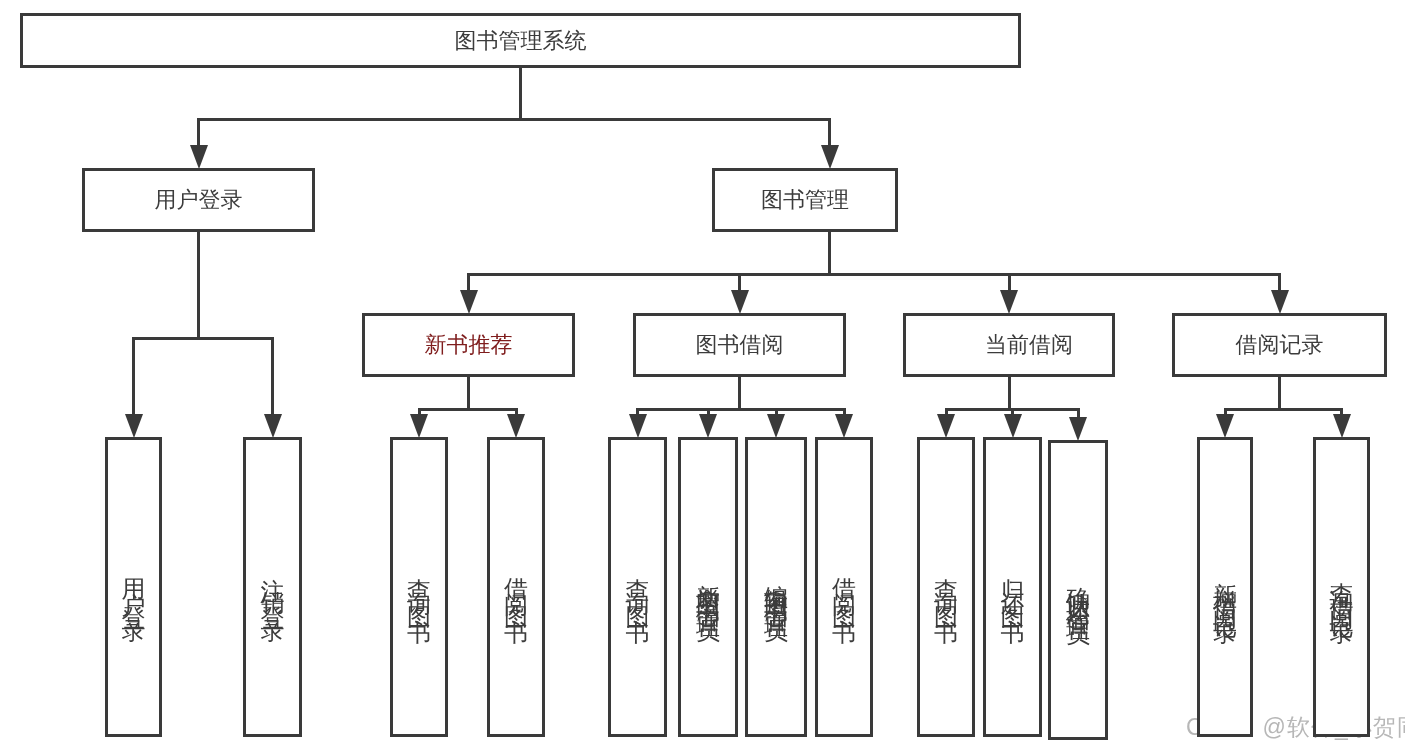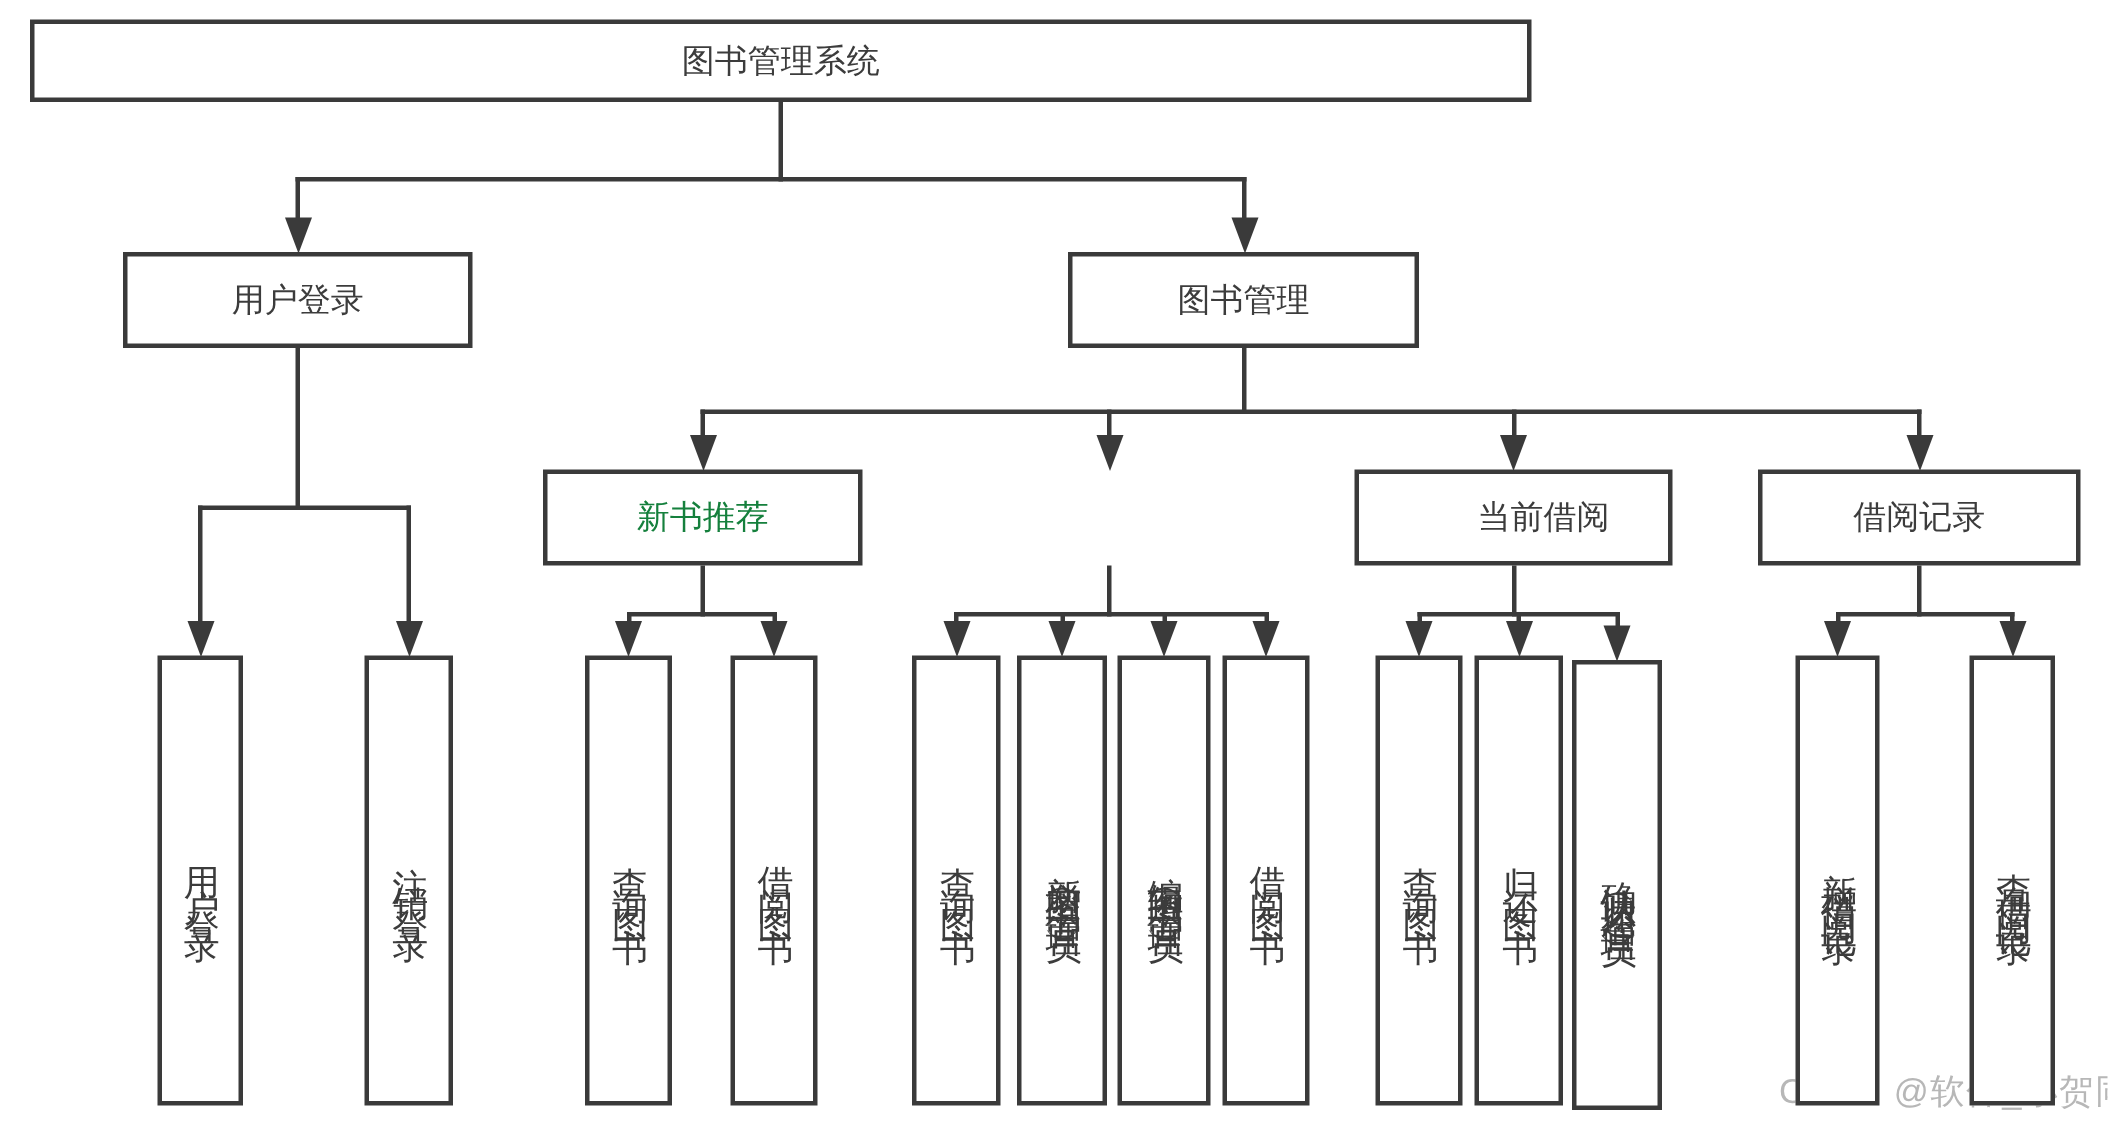--- a/index.html
+++ b/index.html
@@ -57,25 +57,28 @@
 <body>
 
 <div id="stage" style="background: rgb(255, 255, 255);">
   <div id="watermark" style="color: rgb(183, 183, 183);">CSDN @软件_小贺同学</div>
 <div class="node" style="left: 20px; top: 13px; width: 1001px; height: 55px; border-color: rgb(58, 58, 58); color: rgb(60, 60, 60);">
       <span>图书管理系统</span>
     </div>
     <div class="node" style="left: 82px; top: 168px; width: 233px; height: 64px; border-color: rgb(58, 58, 58); color: rgb(60, 60, 60);">
       <span>用户登录</span>
     </div>
-    <div class="node" style="left: 712px; top: 168px; width: 234px; height: 64px; border-color: rgb(58, 58, 58); color: rgb(60, 60, 60);">
+    <div class="node" style="left: 712px; top: 168px; width: 186px; height: 64px; border-color: rgb(58, 58, 58); color: rgb(60, 60, 60);">
       <span>图书管理</span>
     </div>
-    <div class="node" style="left: 362px; top: 313px; width: 213px; height: 64px; border-color: rgb(58, 58, 58); color: #15803d;">
+    <div class="node" style="left: 362px; top: 313px; width: 213px; height: 64px; border-color: rgb(58, 58, 58); color: #7f1d1d;">
       <span>新书推荐</span>
+    </div>
+    <div class="node" style="left: 633px; top: 313px; width: 213px; height: 64px; border-color: rgb(58, 58, 58); color: rgb(60, 60, 60);">
+      <span>图书借阅</span>
     </div>
     <div class="node" style="left: 903px; top: 313px; width: 212px; height: 64px; border-color: rgb(58, 58, 58); color: rgb(60, 60, 60); padding-left: 40px;">
       <span>当前借阅</span>
     </div>
     <div class="node" style="left: 1172px; top: 313px; width: 215px; height: 64px; border-color: rgb(58, 58, 58); color: rgb(60, 60, 60);">
       <span>借阅记录</span>
     </div>
     <div class="node vertical" style="left: 105px; top: 437px; width: 57px; height: 300px; border-color: rgb(58, 58, 58); color: rgb(60, 60, 60);">
       <span style="letter-spacing: 14px;">用户登录</span>
     </div>

